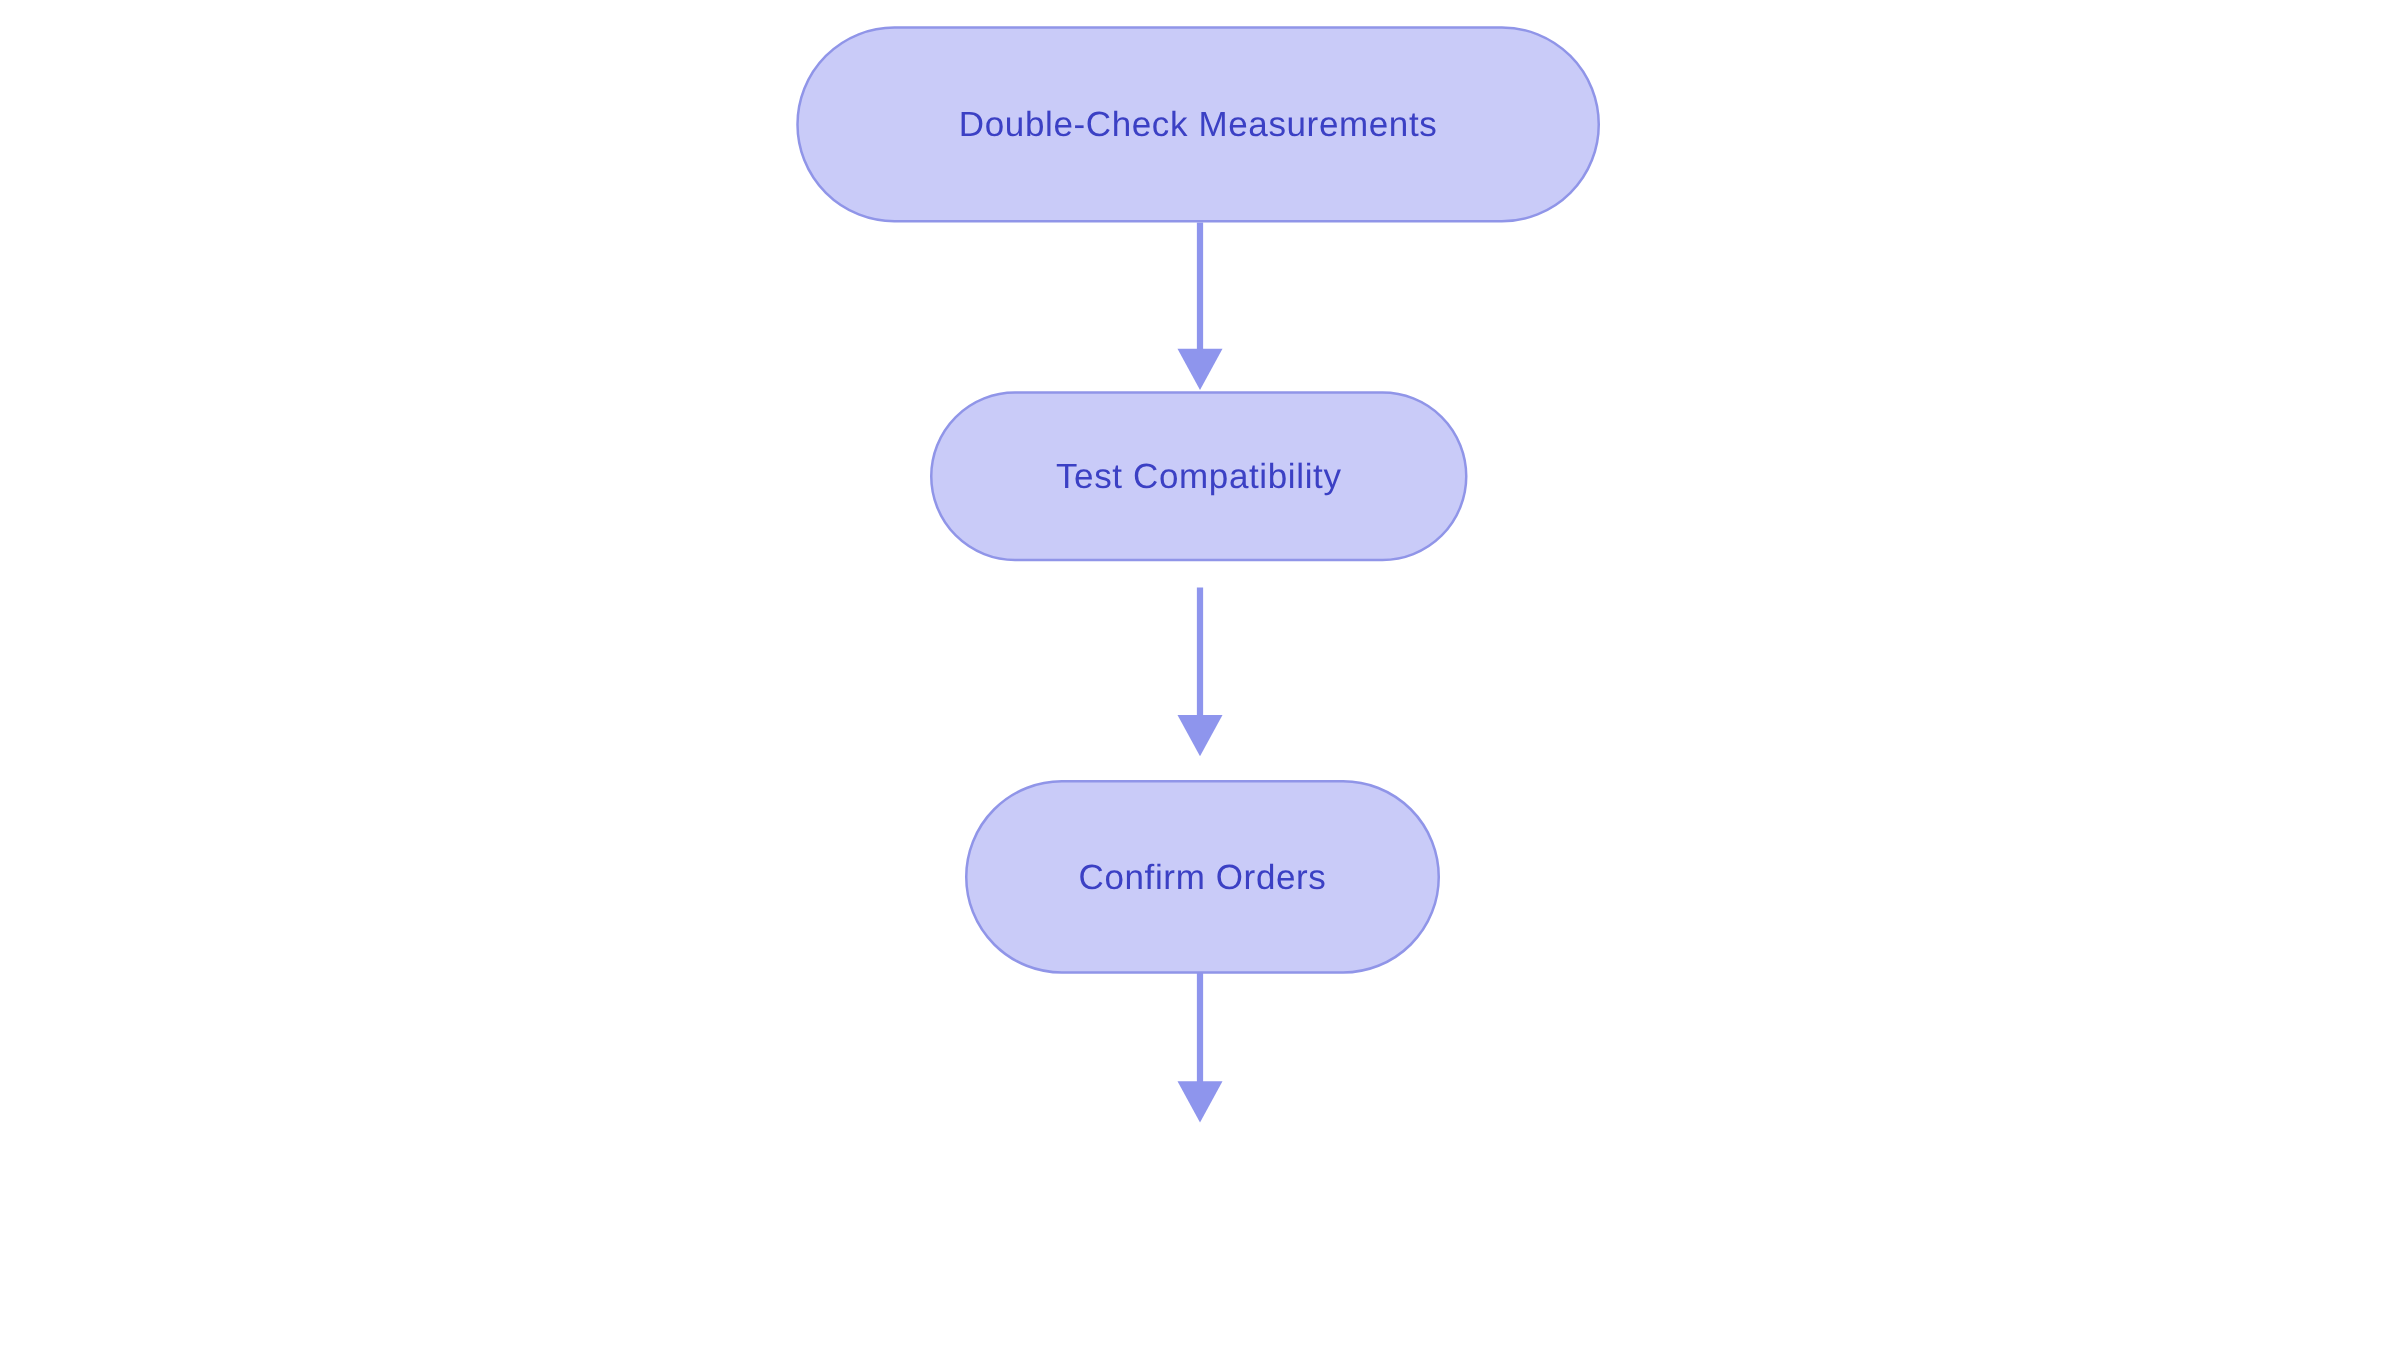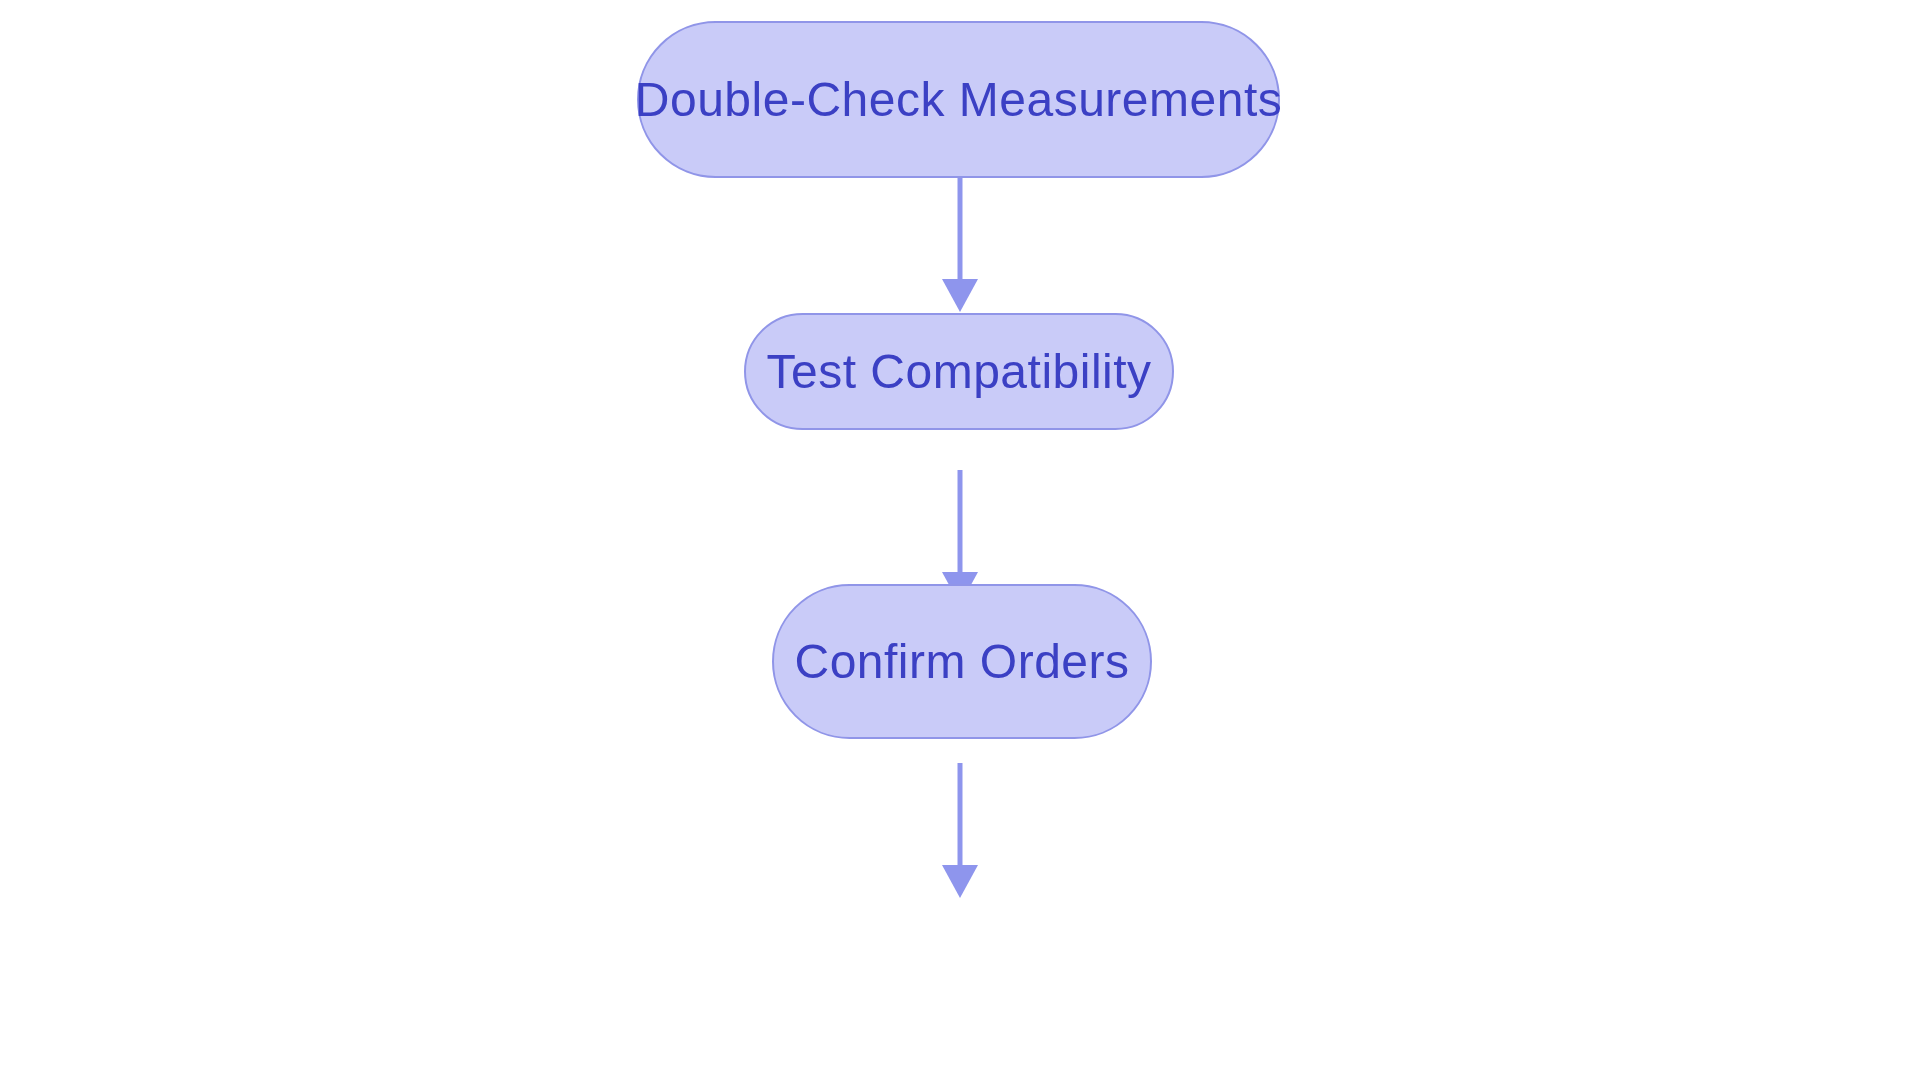--- a/index.html
+++ b/index.html
@@ -39,28 +39,28 @@
     position: absolute;
     display: flex;
     align-items: center;
     justify-content: center;
     background: var(--node-fill);
     border: 2px solid var(--node-border);
     border-radius: 999px;
   }
   .flow-node .label {
     color: var(--node-text);
-    font-size: 48px;
+    font-size: 28px;
     font-weight: 400;
     letter-spacing: 0.5px;
     white-space: nowrap;
   }
   .node-1 { left: 637px; top: 21px;  width: 643px; height: 157px; }
-  .node-2 { left: 744px; top: 313px; width: 430px; height: 117px; }
-  .node-3 { left: 772px; top: 584px; width: 380px; height: 155px; }
+  .node-2 { left: 744px; top: 313px; width: 430px; height: 136px; }
+  .node-3 { left: 772px; top: 624px; width: 380px; height: 155px; }
   .node-4 { left: 747px; top: 900px; width: 425px; height: 156px; }
 </style>
 </head>
 <body>
 
 <div class="canvas">
 
   <svg class="edges-layer" viewBox="0 0 1920 1083">
     <g class="edge">
       <line x1="960" y1="178" x2="960" y2="281"></line>

